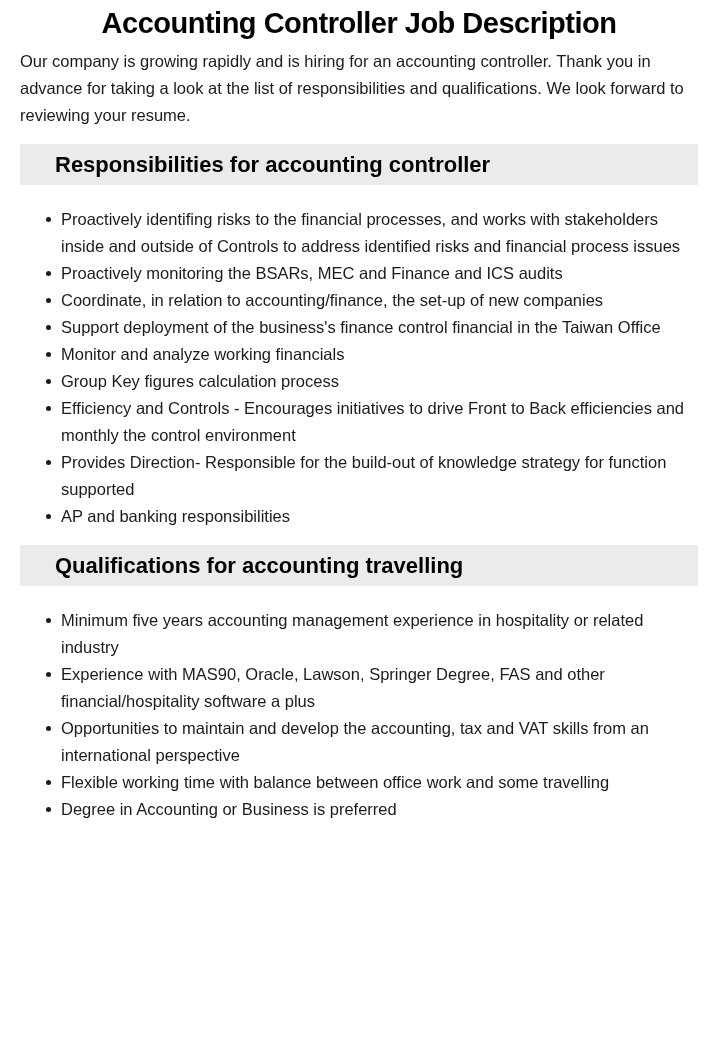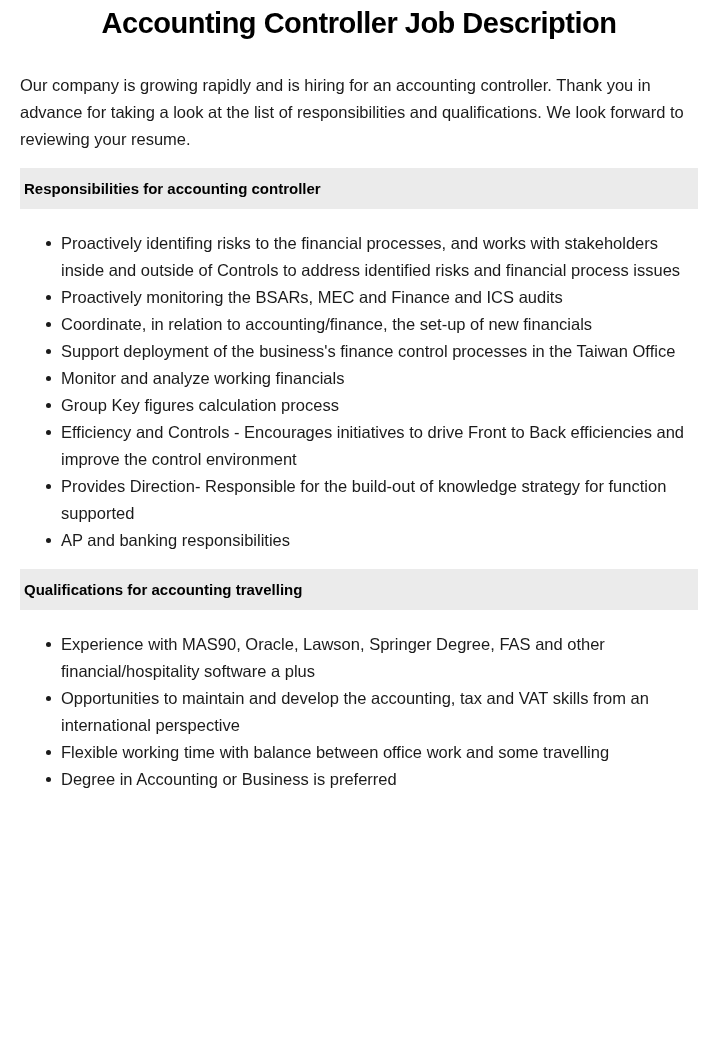--- a/index.html
+++ b/index.html
@@ -19,29 +19,29 @@
   .title {
     padding-top: 6px;
     font-size: 29px;
     line-height: 34px;
     font-weight: bold;
     letter-spacing: -0.5px;
     text-align: center;
     color: var(--title, #000000);
   }
   .intro {
-    margin-top: 32px;
+    margin-top: 8px;
     font-size: 16.5px;
     line-height: 27px;
   }
   .section-header {
     margin-top: 15px;
     background: var(--section-header-bg, #ebebeb);
-    padding: 10px 4px;
-    font-size: 15px;
+    padding: 10px 35px;
+    font-size: 22px;
     line-height: 21px;
     font-weight: bold;
     color: var(--title, #000000);
   }
   .bullet-list {
     margin-top: 21px;
     list-style: none;
   }
   .bullet-item {
     position: relative;
@@ -67,33 +67,34 @@
 
   <h1 class="title">Accounting Controller Job Description</h1>
 
   <p class="intro">Our company is growing rapidly and is hiring for an accounting controller. Thank you in advance for taking a look at the list of responsibilities and qualifications. We look forward to reviewing your resume.</p>
 
   <section>
     <div class="section-header">Responsibilities for accounting controller</div>
     <ul class="bullet-list">
         <li class="bullet-item">Proactively identifing risks to the financial processes, and works with stakeholders inside and outside of Controls to address identified risks and financial process issues</li>
         <li class="bullet-item">Proactively monitoring the BSARs, MEC and Finance and ICS audits</li>
-        <li class="bullet-item">Coordinate, in relation to accounting/finance, the set-up of new financials</li>
-        <li class="bullet-item">Support deployment of the business's finance control processes in the Taiwan Office</li>
+        <li class="bullet-item">Coordinate, in relation to accounting/finance, the set-up of new companies</li>
+        <li class="bullet-item">Support deployment of the business's finance control financial in the Taiwan Office</li>
         <li class="bullet-item">Monitor and analyze working financials</li>
         <li class="bullet-item">Group Key figures calculation process</li>
-        <li class="bullet-item">Efficiency and Controls - Encourages initiatives to drive Front to Back efficiencies and improve the control environment</li>
+        <li class="bullet-item">Efficiency and Controls - Encourages initiatives to drive Front to Back efficiencies and monthly the control environment</li>
         <li class="bullet-item">Provides Direction- Responsible for the build-out of knowledge strategy for function supported</li>
         <li class="bullet-item">AP and banking responsibilities</li>
       </ul>
   </section>
 
   <section>
     <div class="section-header">Qualifications for accounting travelling</div>
     <ul class="bullet-list">
+        <li class="bullet-item">Minimum five years accounting management experience in hospitality or related industry</li>
         <li class="bullet-item">Experience with MAS90, Oracle, Lawson, Springer Degree, FAS and other financial/hospitality software a plus</li>
         <li class="bullet-item">Opportunities to maintain and develop the accounting, tax and VAT skills from an international perspective</li>
         <li class="bullet-item">Flexible working time with balance between office work and some travelling</li>
         <li class="bullet-item">Degree in Accounting or Business is preferred</li>
       </ul>
   </section>
 
 </div>
 
 </body></html>

